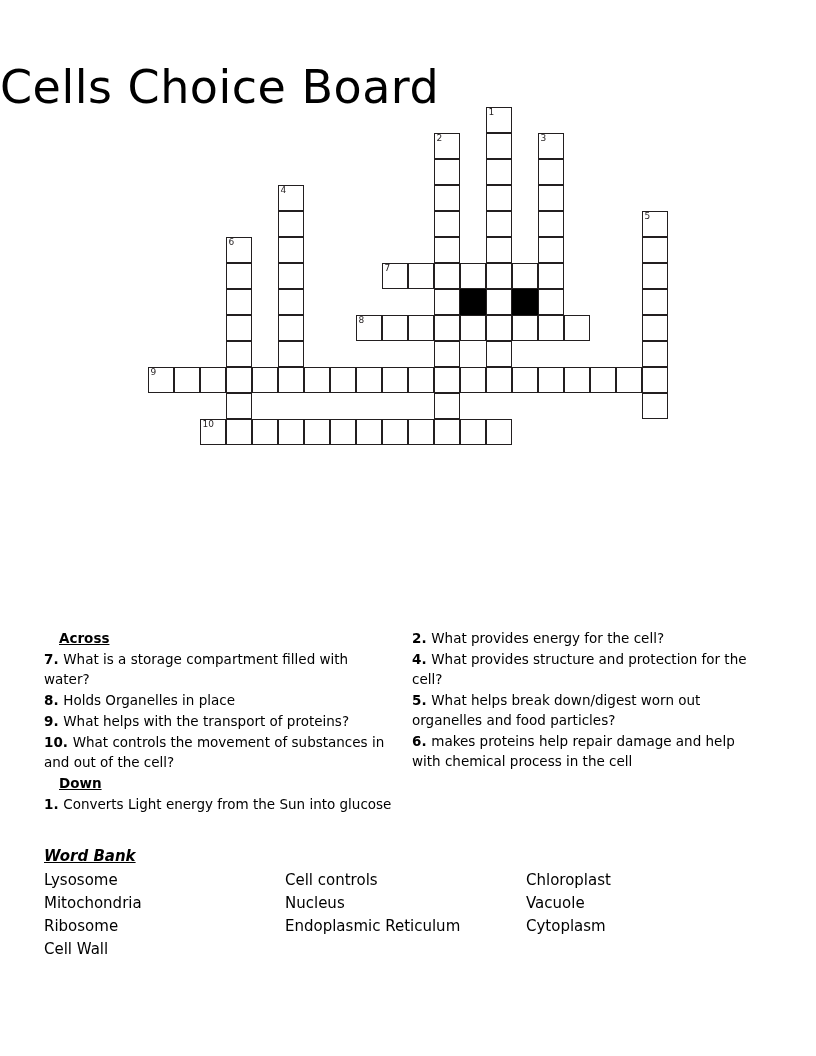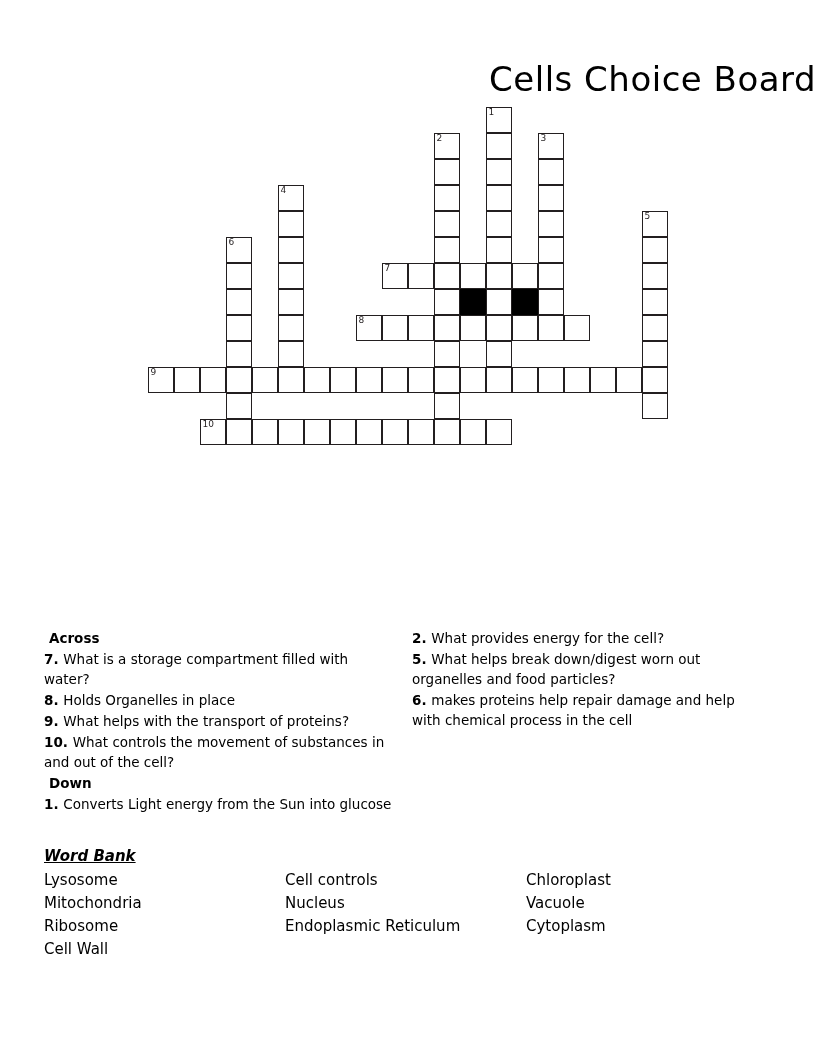--- a/index.html
+++ b/index.html
@@ -21,22 +21,22 @@
     width: 816px;
     height: 1056px;
   }
 
   
   .title {
     position: absolute;
     left: 0;
     top: 28px;
     width: 816px;
-    text-align: right;
-    font-size: 34px;
+    text-align: left;
+    font-size: 46px;
     font-weight: 400;
     letter-spacing: 0.5px;
     line-height: 56px;
     font-family: "DejaVu Sans", sans-serif;
   }
 
   
   #grid-wrap {
     position: absolute;
     left: 0px;
@@ -79,23 +79,24 @@
     top: 0;
     font-size: 13.5px;
     line-height: 20.5px;
     font-family: "DejaVu Sans", sans-serif;
   }
   .clue-col.left { left: 0px; width: 352px; }
   .clue-col.right { left: 368px; width: 340px; }
 
   .clue-heading {
     font-weight: bold;
+    text-decoration: underline;
     font-size: 13.5px;
     line-height: 20px;
-    margin: 0 0 1px 5px;
+    margin: 0 0 1px 15px;
   }
   .clue {
     margin: 0 0 1px 0;
     font-size: 13.5px;
     line-height: 20px;
   }
   .clue .n {
     font-weight: bold;
   }
 
@@ -264,20 +265,21 @@
           <p class="clue"><span class="n">10. </span><span>What controls the movement of substances in and out of the cell?</span></p>
         </div>
       <div class="clue-heading">Down</div>
       <div id="down-list-left">
           <p class="clue"><span class="n">1. </span><span>Converts Light energy from the Sun into glucose</span></p>
         </div>
     </div>
     <div class="clue-col right">
       <div id="down-list-right">
           <p class="clue"><span class="n">2. </span><span>What provides energy for the cell?</span></p>
+          <p class="clue"><span class="n">4. </span><span>What provides structure and protection for the cell?</span></p>
           <p class="clue"><span class="n">5. </span><span>What helps break down/digest worn out organelles and food particles?</span></p>
           <p class="clue"><span class="n">6. </span><span>makes proteins help repair damage and help with chemical process in the cell</span></p>
         </div>
     </div>
   </div>
 
   <div class="wordbank">
     <div class="wb-heading">Word Bank</div>
     <div class="wb-grid" id="wb-grid">
         <div class="wb-row">

